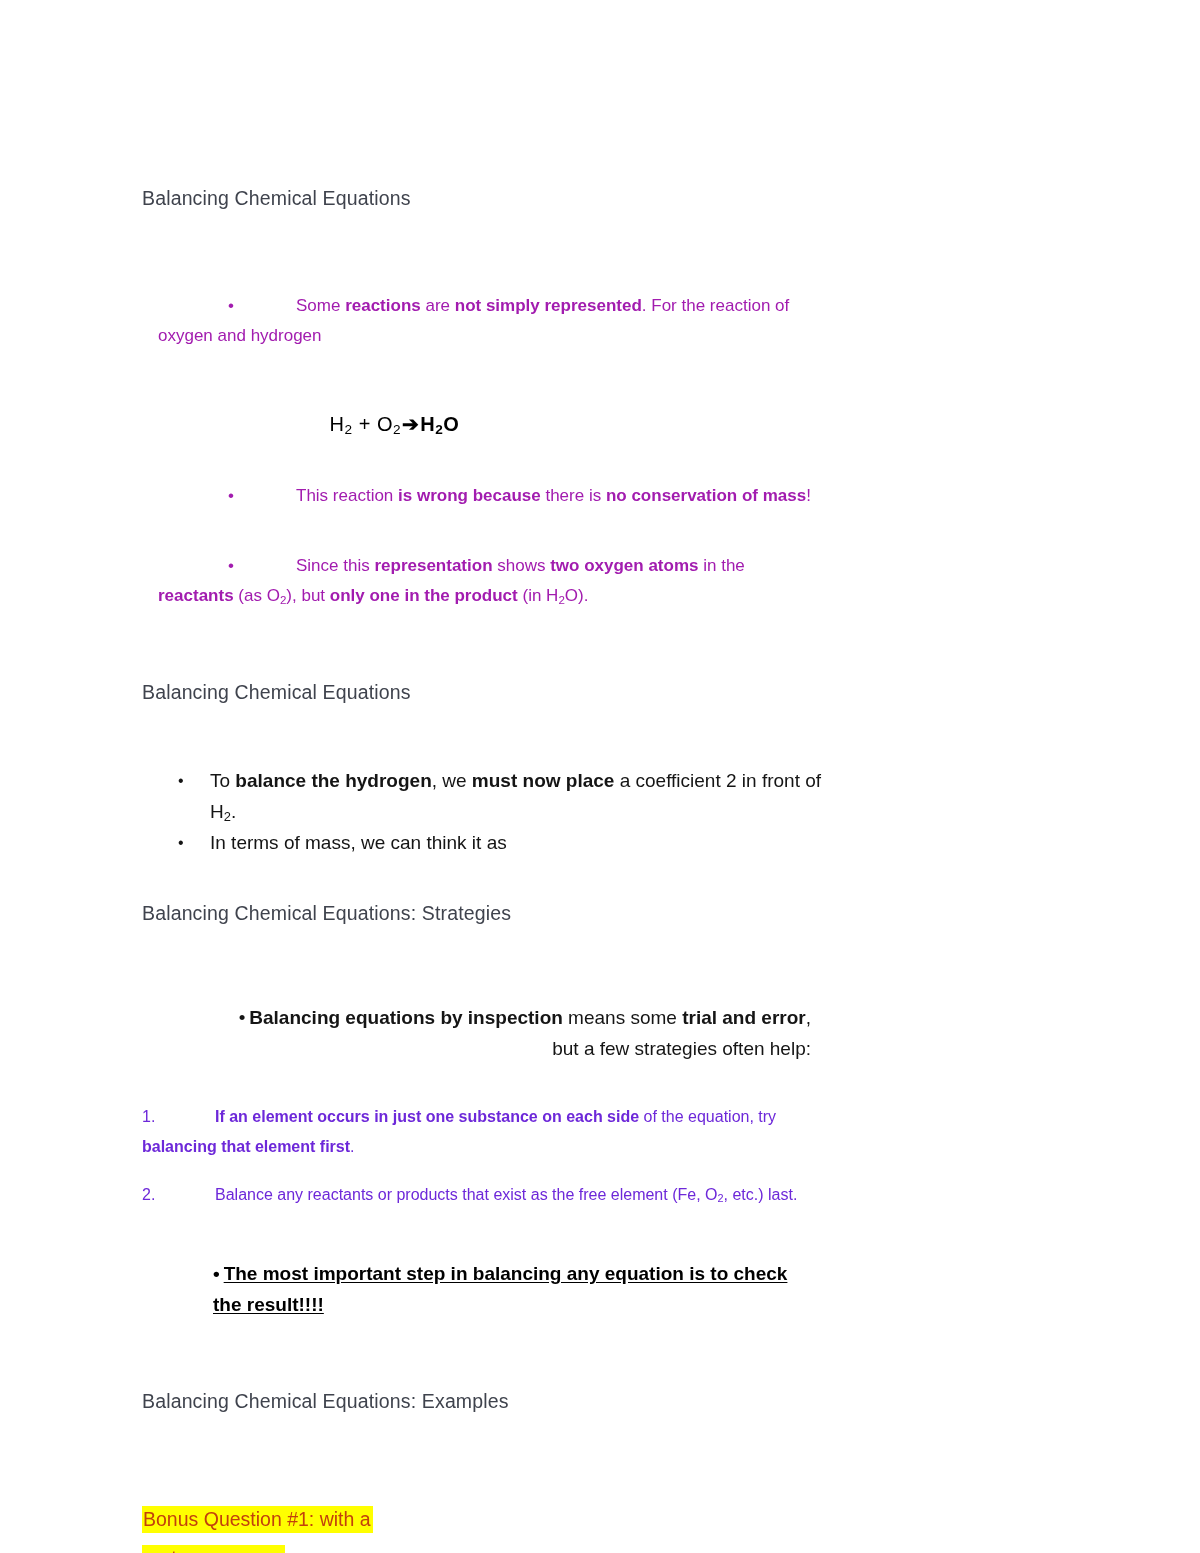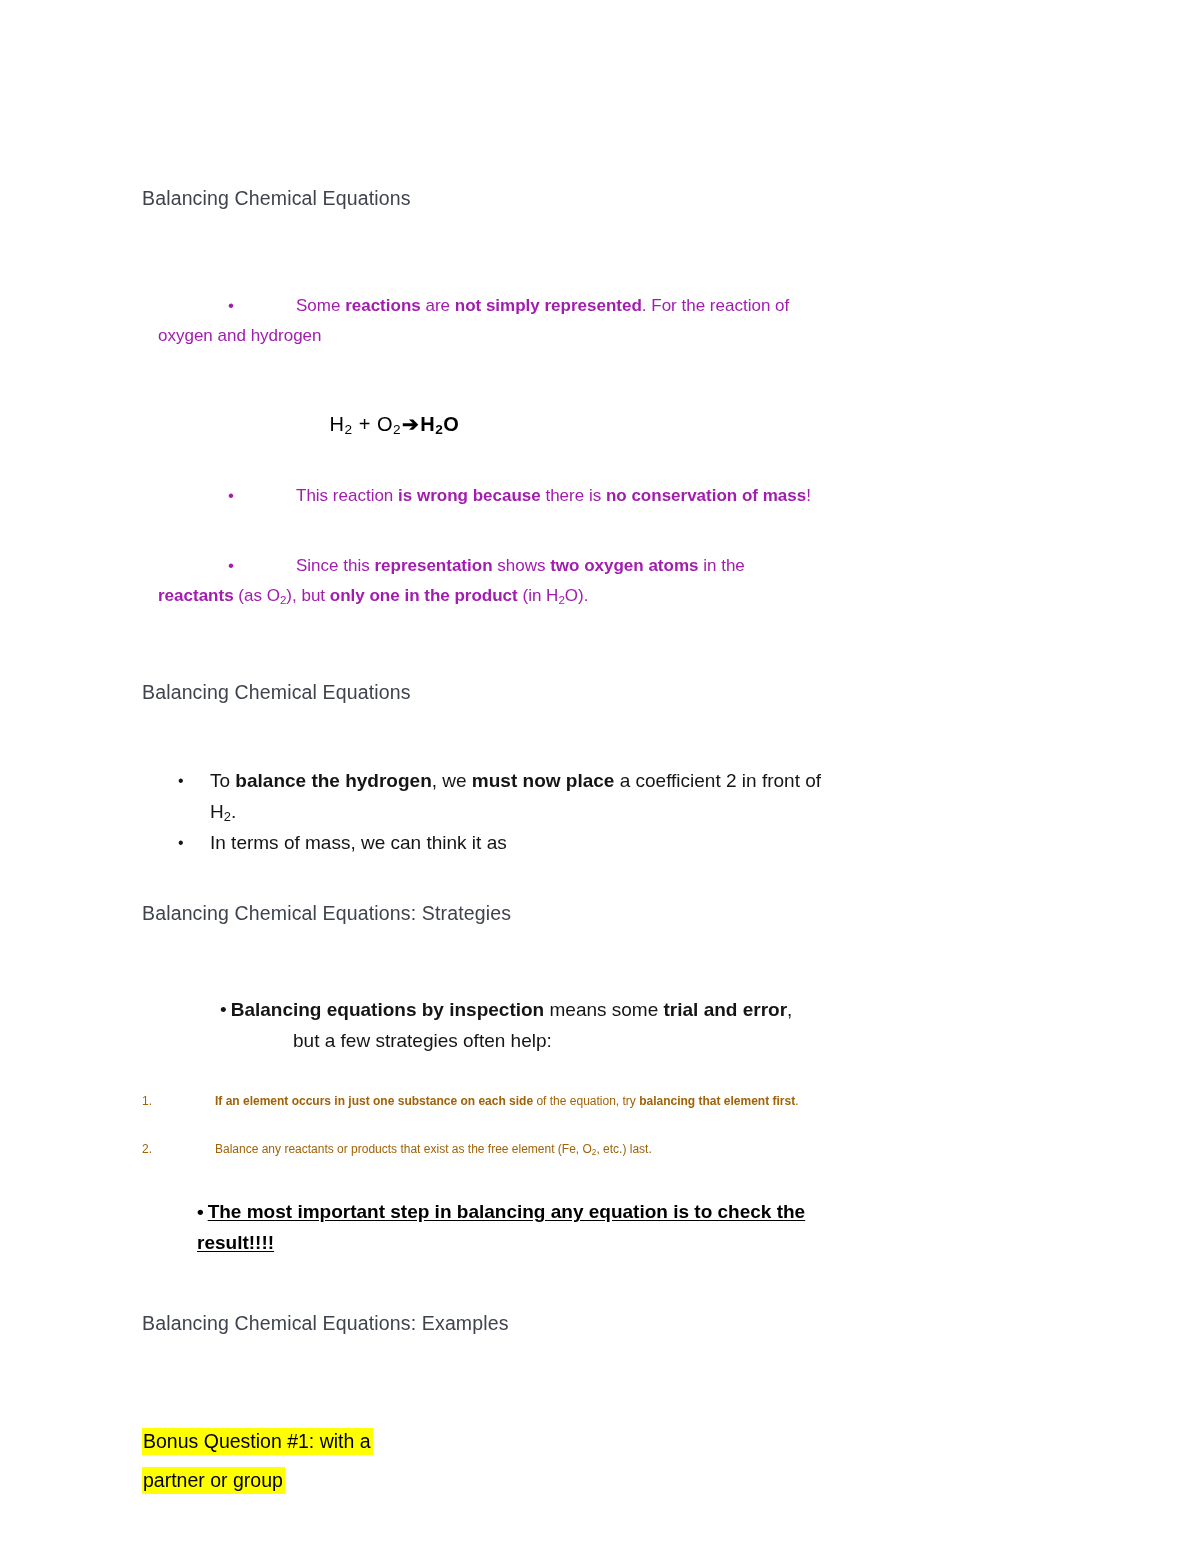--- a/index.html
+++ b/index.html
@@ -55,23 +55,23 @@
     padding-left: 0;
   }
   .tab-bullet .lead {
     display: inline-block;
     width: 138px;
     text-indent: 70px;
   }
 
   
   .num-item {
-    font-size: 12px;
+    font-size: 16px;
     line-height: 30px;
-    color: #a16207;
+    color: #6d28d9;
     margin: 0;
   }
   .num-item .num {
     display: inline-block;
     width: 73px;
   }
 
   
   ul.bullets {
     margin: 0;
@@ -91,31 +91,32 @@
     left: 36px;
     top: 0;
     font-size: 16px;
   }
 
   
   .indent-bullet {
     font-size: 19px;
     line-height: 31px;
     color: #151515;
-    margin: 8px;
+    margin: 16px;
     padding-left: 143px;
     text-indent: -73px;
+    text-align: right;
   }
   .indent-bullet .dot { letter-spacing: 4px; }
 
   
   .under-bullet {
     font-size: 19px;
     line-height: 31px;
-    margin: 0;
+    margin: 16px;
     padding-left: 55px;
     font-weight: 700;
   }
   .under-bullet .u {
     text-decoration: underline;
     text-underline-offset: 2px;
   }
   .under-bullet .dot {
     letter-spacing: 4px;
     text-decoration: none;
@@ -132,21 +133,21 @@
   }
   .equation .arrow {
     font-weight: 700;
     padding: 0 1px;
   }
 
   
   .highlight-line {
     font-size: 19.5px;
     line-height: 31px;
-    color: #000000;
+    color: #c2410c;
     margin: 0;
   }
   .highlight-line .hl {
     background: #ffff00;
     padding: 2px 2px 3px 1px;
     box-decoration-break: clone;
     -webkit-box-decoration-break: clone;
   }
 
   

